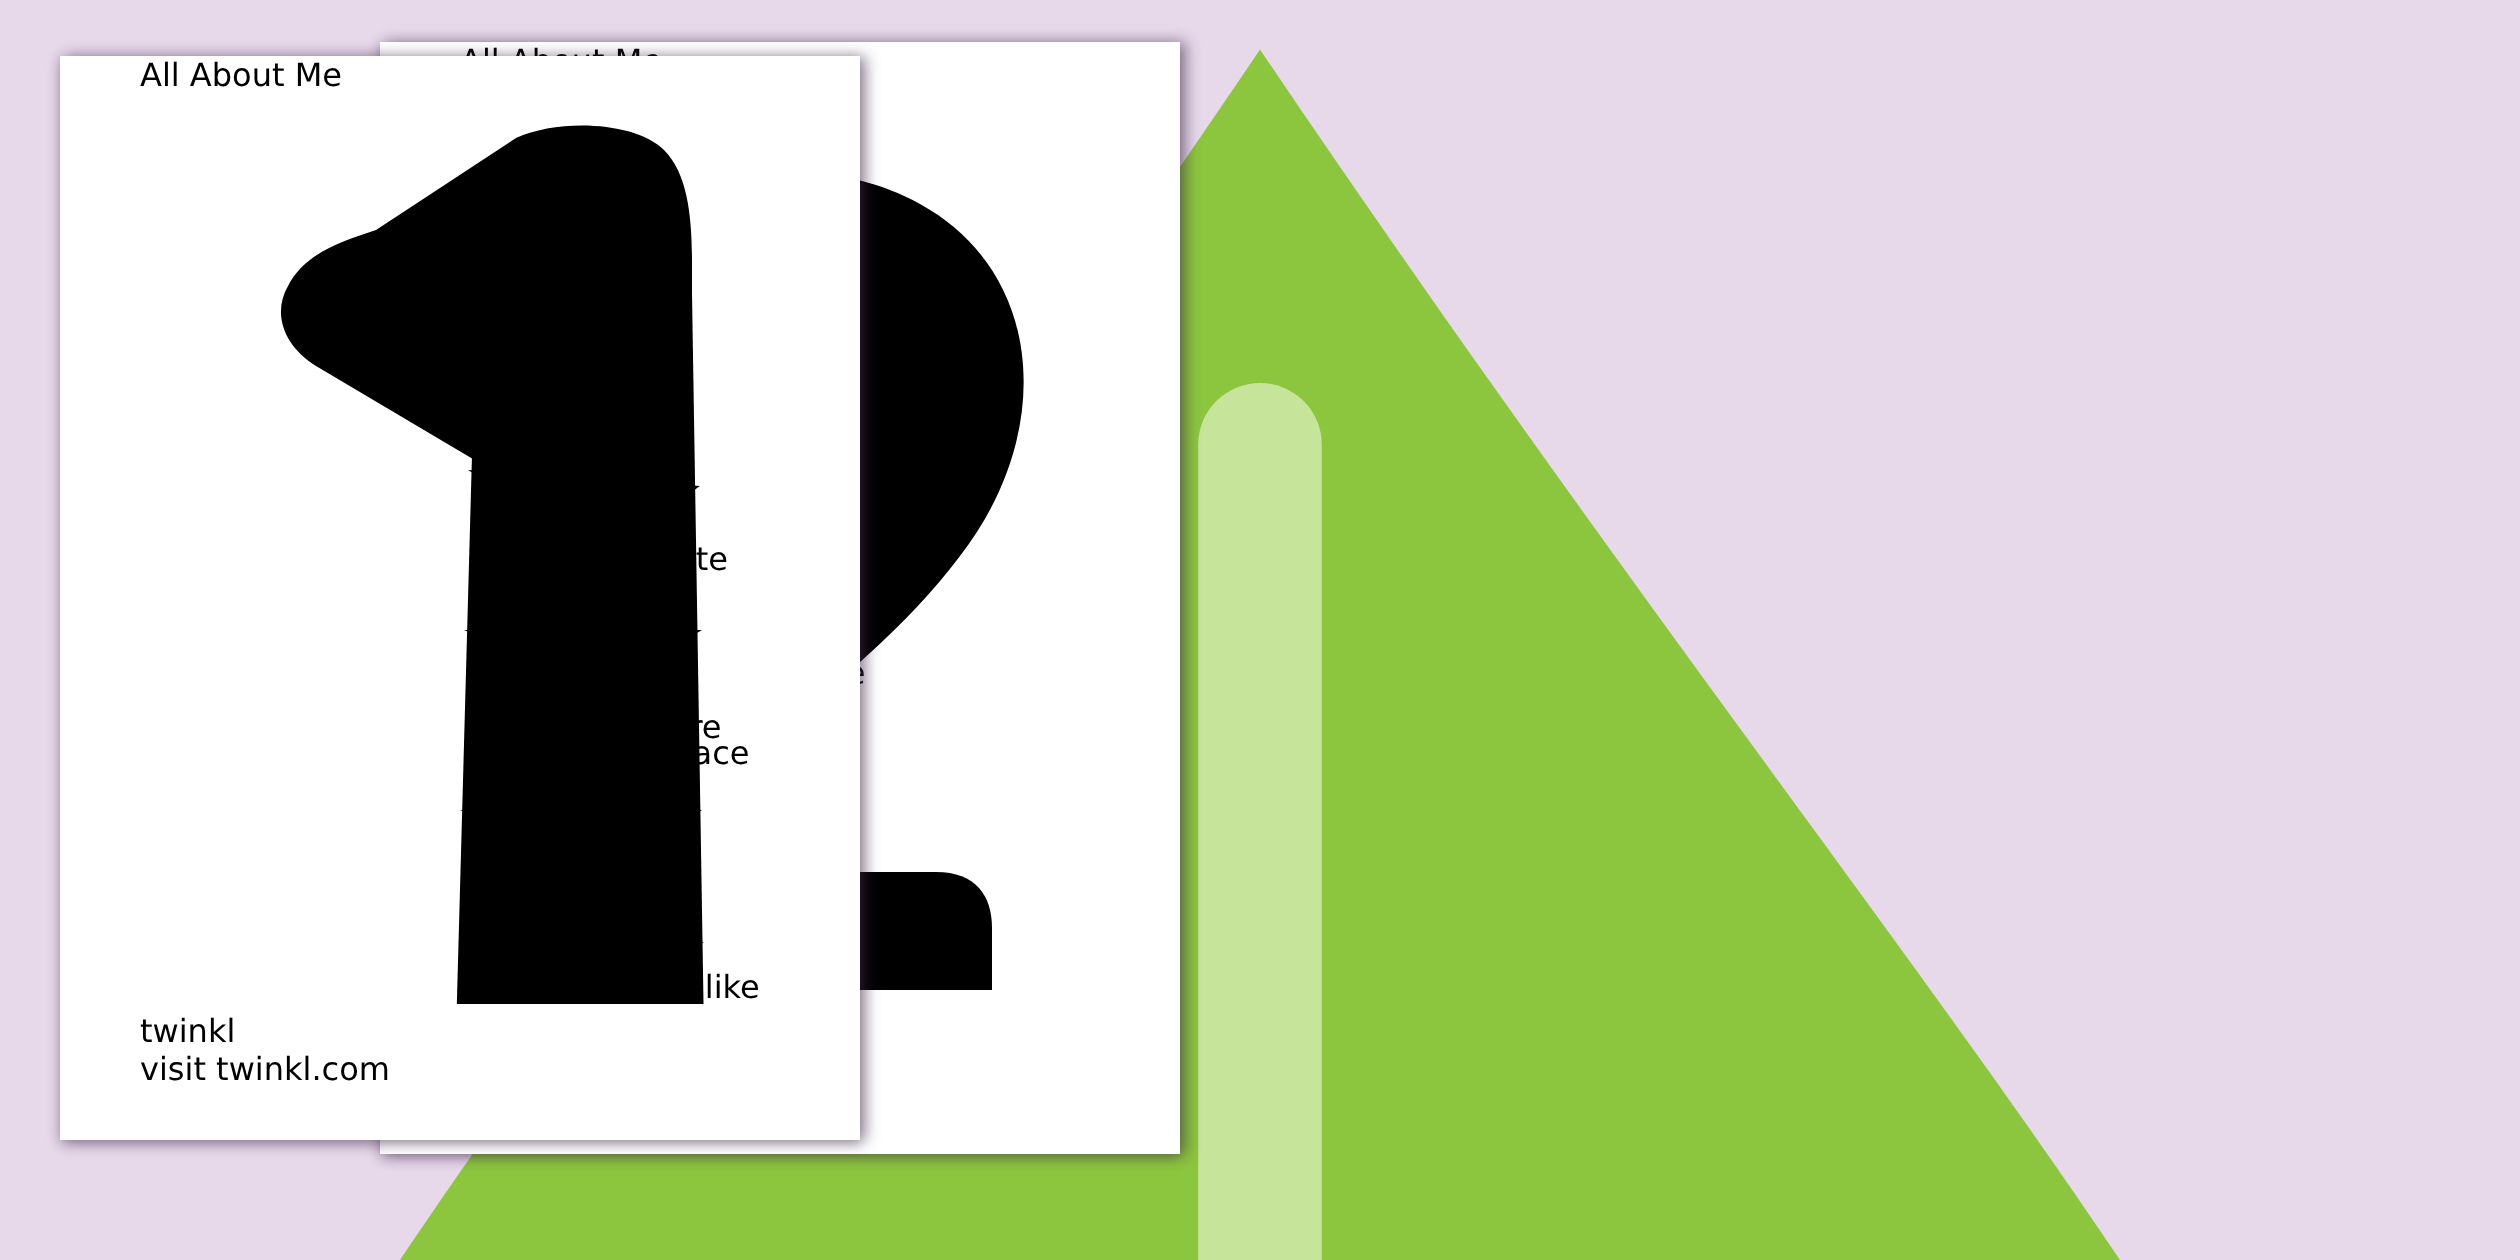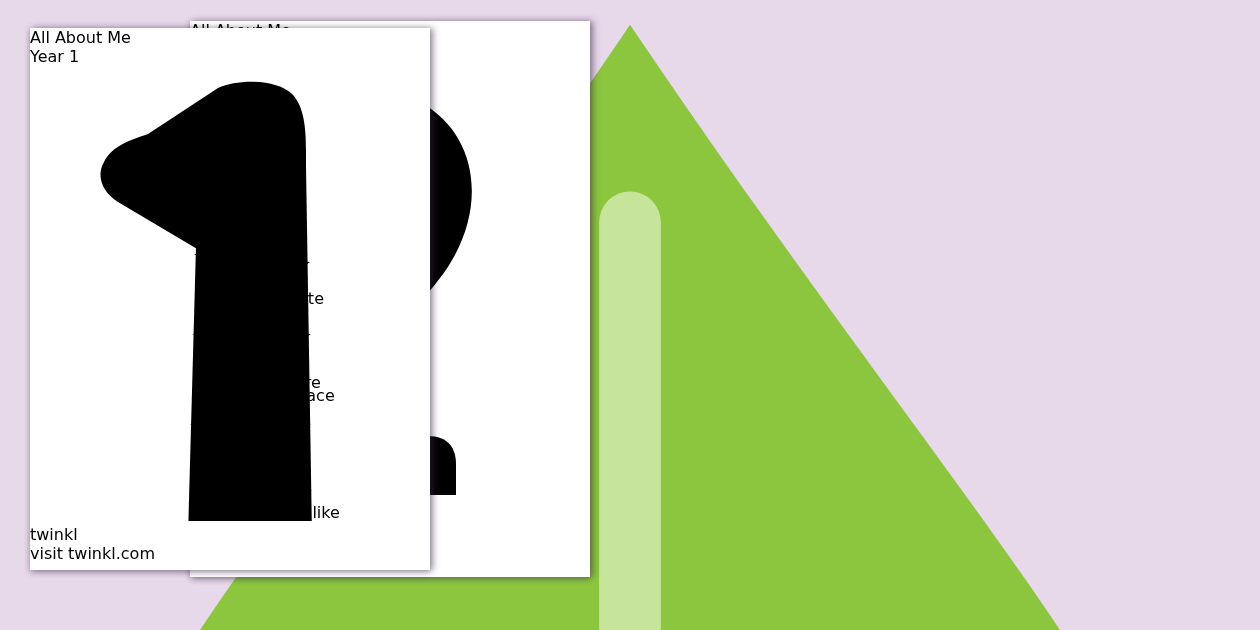--- a/index.html
+++ b/index.html
@@ -27,20 +27,21 @@
     background: #ffffff;
     box-shadow: 3px 0 7px rgba(60,40,70,0.45), 0 2px 6px rgba(60,40,70,0.35);
     overflow: hidden;
     box-sizing: border-box;
   }
   .sheet-inner {
     position: absolute;
     left: 0; top: 0;
     width: 400px;
     height: 542px;
+    padding-left: 40px;
   }
 
   
   #sheet-1 { left: 30px;   top: 28px; width: 400px; height: 542px; z-index: 70; }
   #sheet-2 { left: 190px;  top: 21px; width: 400px; height: 556px; z-index: 60; }
   #sheet-3 { left": 0; }
   #sheet-3 { left: 350px;  top: 23px; width: 400px; height: 552px; z-index: 50; }
   #sheet-4 { left: 510px;  top: 25px; width: 400px; height: 548px; z-index: 40; }
   #sheet-5 { left: 670px;  top: 23px; width: 400px; height: 552px; z-index: 30; }
   #sheet-6 { left: 825px;  top: 21px; width: 400px; height: 556px; z-index: 20; }
@@ -290,21 +291,20 @@
       <div class="visit-text">visit twinkl.com</div>
       <div class="footer-badge">
         <span class="fb-blob"></span><span class="fb-line1"></span><span class="fb-line2"></span><span class="fb-tick"></span>
       </div>
     </div>
   </div>
 
   <div class="sheet" id="sheet-1">
     <div class="sheet-inner">
       <div class="page-title">All About Me</div>
-      <div class="page-sub">Year 1</div>
       <div class="numeral">
         <svg viewBox="0 0 400 455" width="400" height="455">
 
           <path d="M188 22 C210 12 248 14 262 28 C274 40 276 62 276 84 L276 180 C276 200 268 214 252 218 C236 222 216 218 206 206 L88 136 C72 126 66 110 74 96 C82 80 100 74 118 68 Z"></path>
           <text class="seg-label" x="172" y="120"><tspan x="172" y="120">my</tspan><tspan x="172" y="133">name</tspan></text>
 
           <path d="M168 108 C202 96 242 92 268 98 L276 100 L282 470 C282 488 268 496 244 498 L196 498 C172 498 160 488 158 470 Z"></path>
 
           <path class="divider" d="M164 188 C208 216 256 214 280 196"></path>
           <path class="divider" d="M162 268 C206 288 256 284 281 268"></path>

